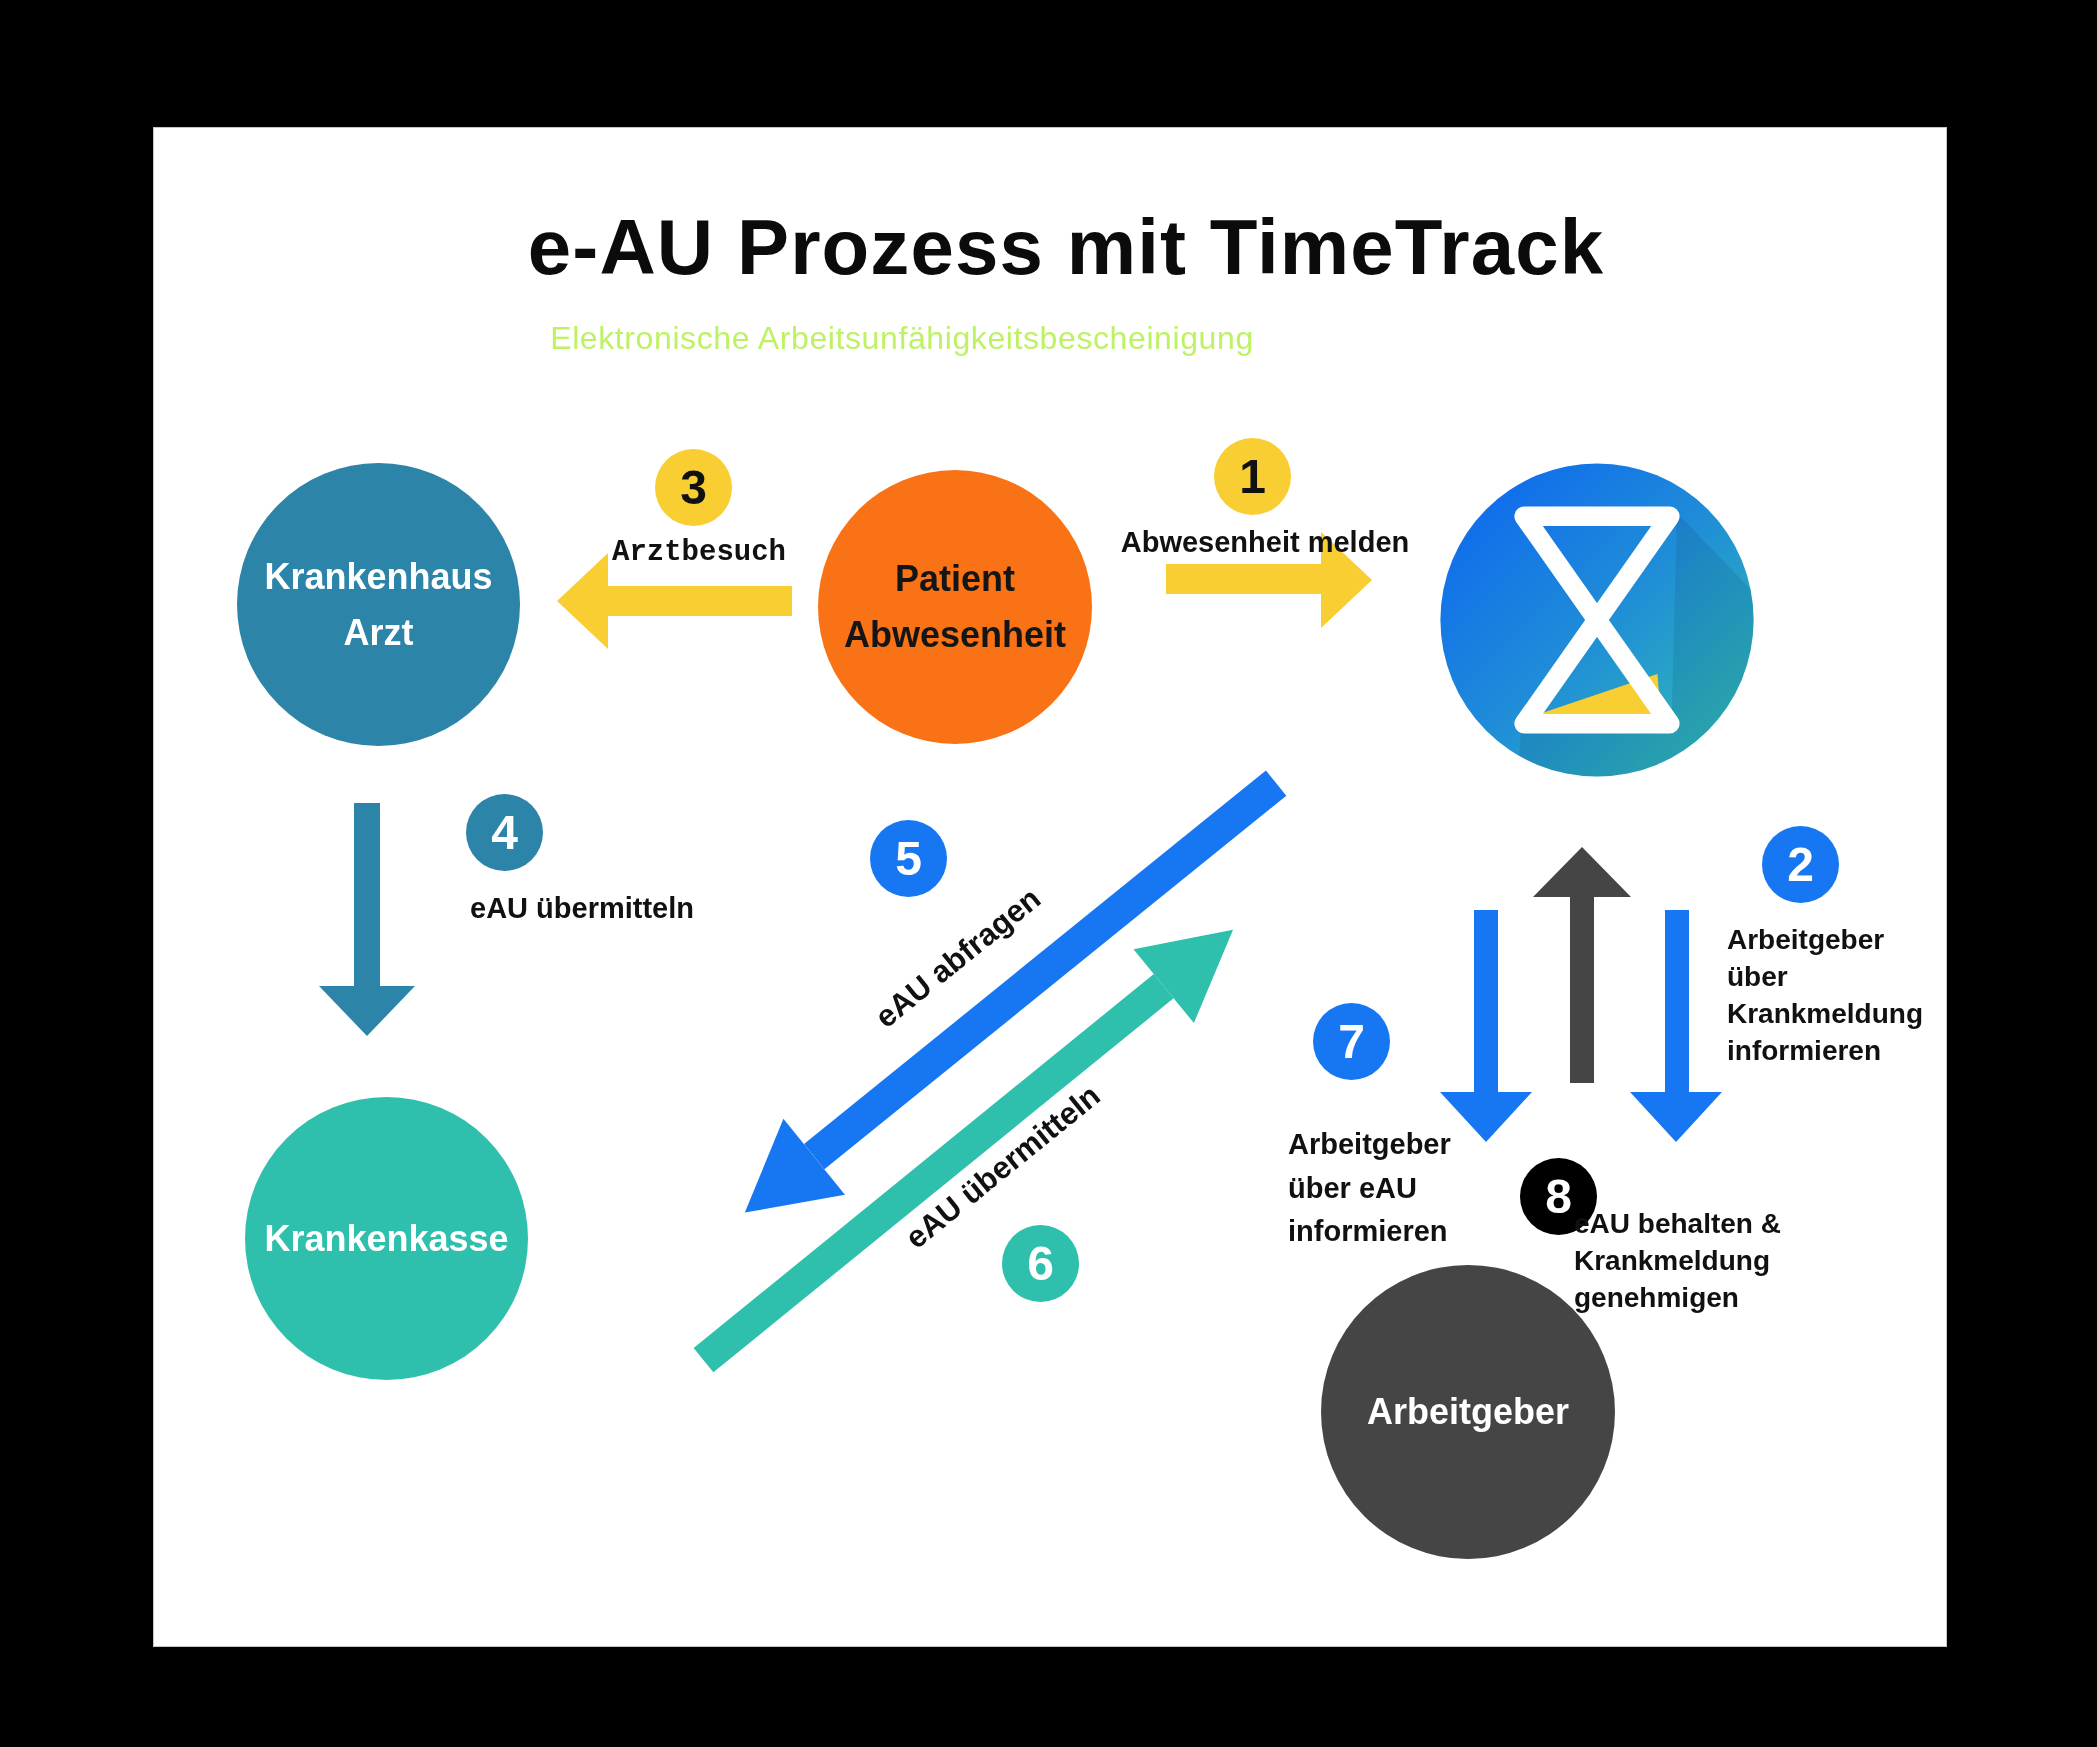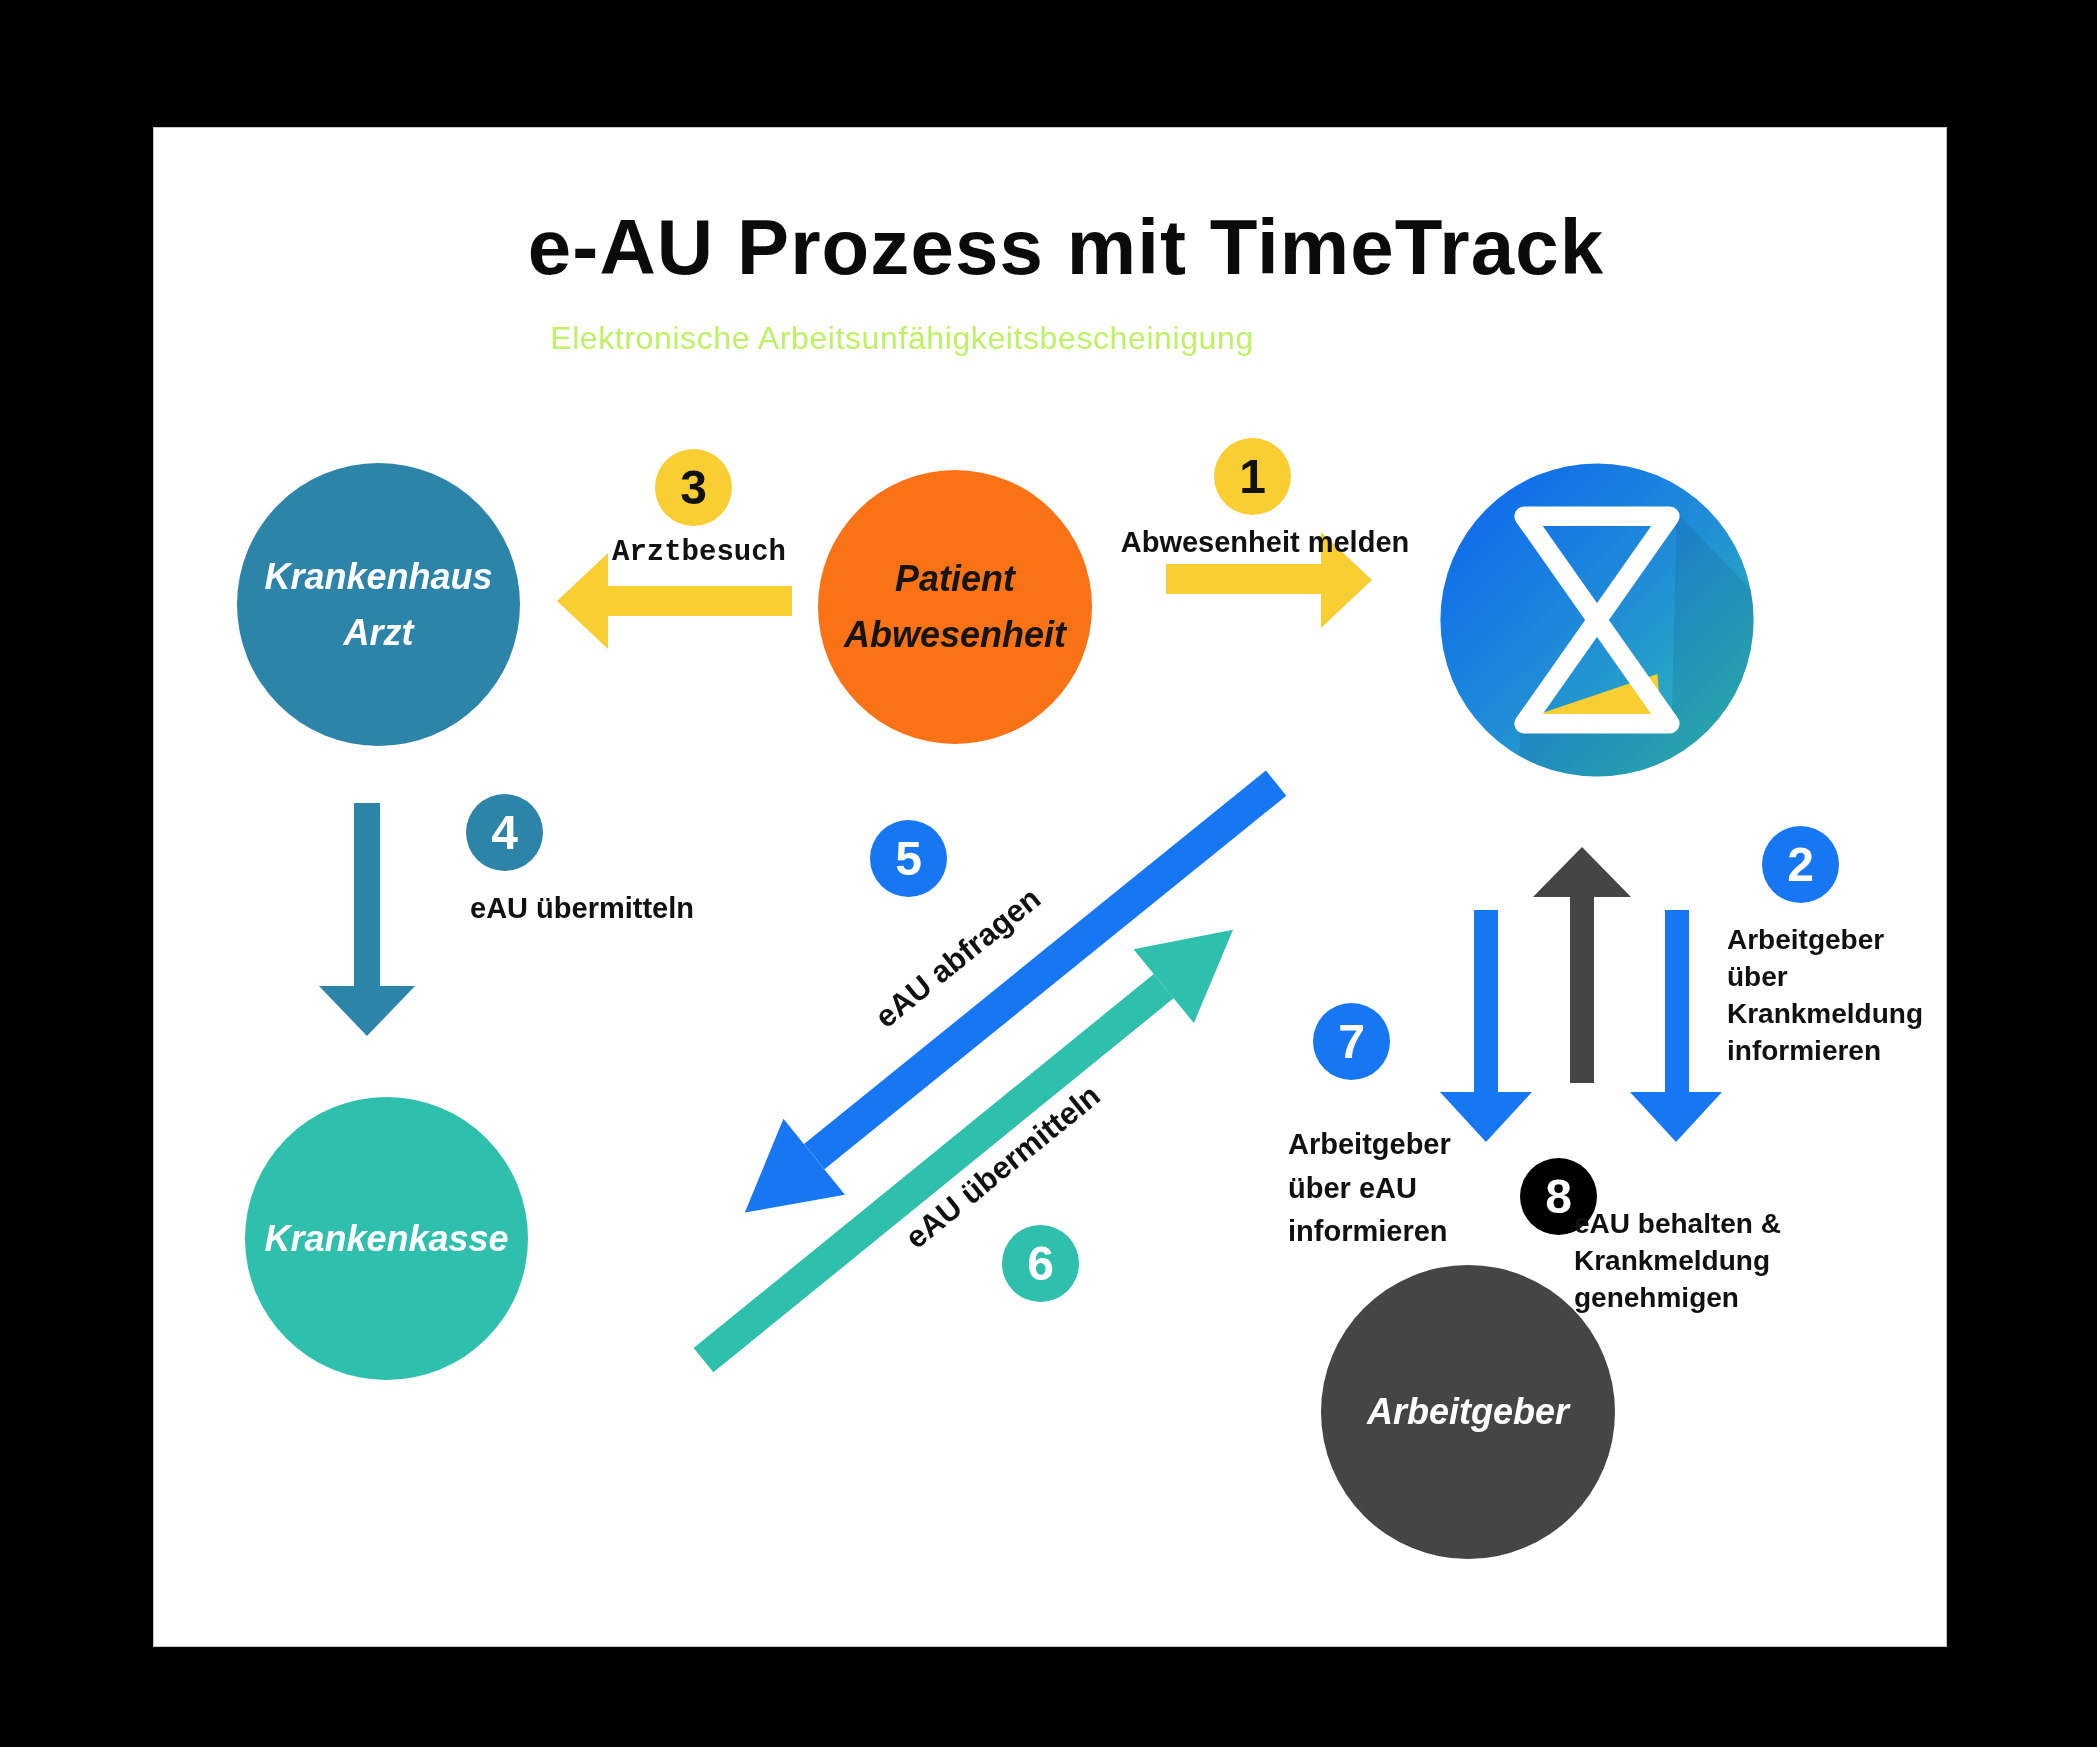--- a/index.html
+++ b/index.html
@@ -16,21 +16,21 @@
     position:absolute;left:153px;top:202px;width:1794px;text-align:center;
     font-size:78px;font-weight:bold;letter-spacing:1.1px;color:#0b0b0b;padding-left:16px;
   }
   .subtitle{
     position:absolute;left:153px;top:320px;width:1418px;text-align:center;
     font-size:32px;font-weight:normal;letter-spacing:0.6px;color:#bef264;margin-left:40px;
   }
   
   .node{
     position:absolute;border-radius:50%;display:flex;flex-direction:column;
-    align-items:center;justify-content:center;text-align:center;line-height:1.55;font-style:italic;
+    align-items:center;justify-content:center;text-align:center;line-height:1.55;
   }
   .node span{display:block;}
   .node-krankenhaus{left:237px;top:463px;width:283px;height:283px;background:#2C84A8;color:#fff;font-size:36px;font-weight:bold;}
   .node-patient{left:818px;top:470px;width:274px;height:274px;background:#f97316;color:#151515;font-size:36px;font-weight:bold;}
   .node-krankenkasse{left:245px;top:1097px;width:283px;height:283px;background:#2FC0AD;color:#fff;font-size:36px;font-weight:bold;}
   .node-arbeitgeber{left:1321px;top:1265px;width:294px;height:294px;background:#454545;color:#fff;font-size:36px;font-weight:bold;}
   .node-timetrack{left:1435px;top:458px;width:324px;height:324px;background:transparent;}
   .node-timetrack svg{display:block;width:324px;height:324px;}
   
   .badge{

